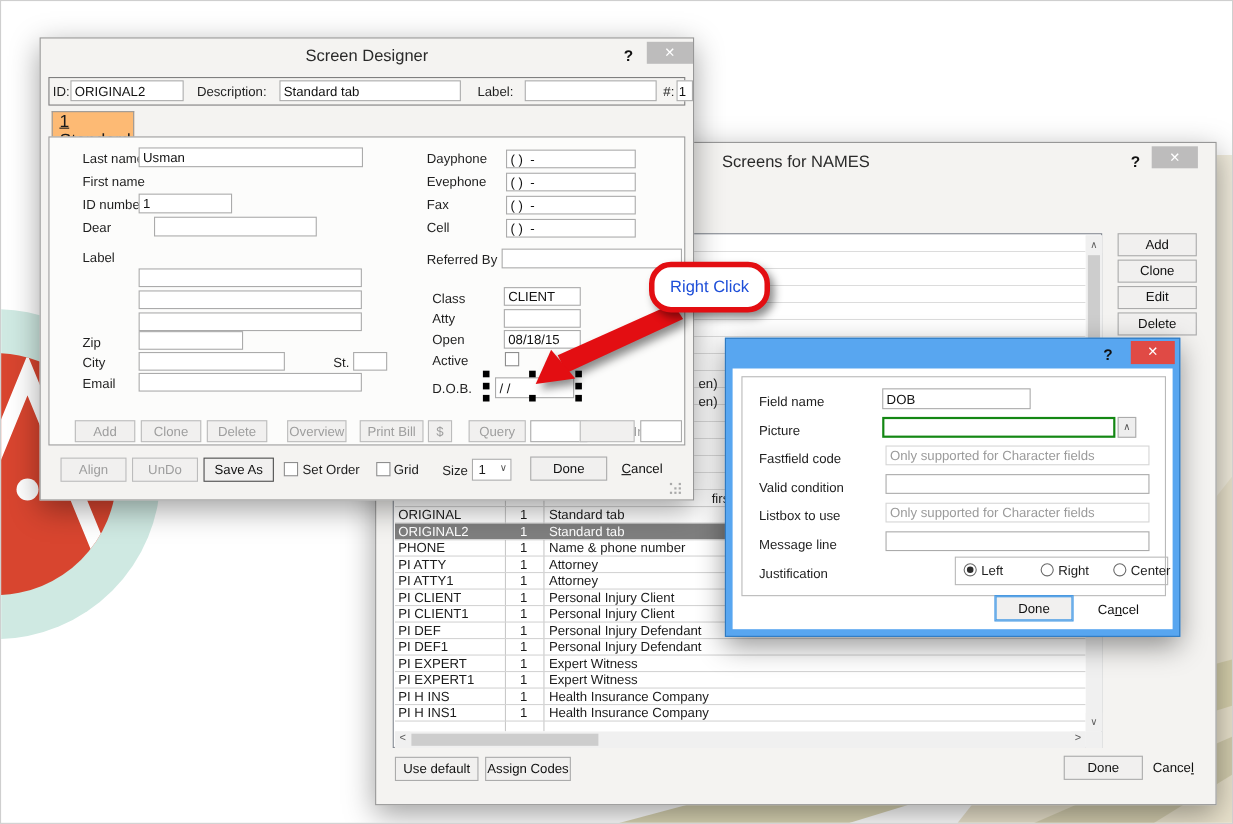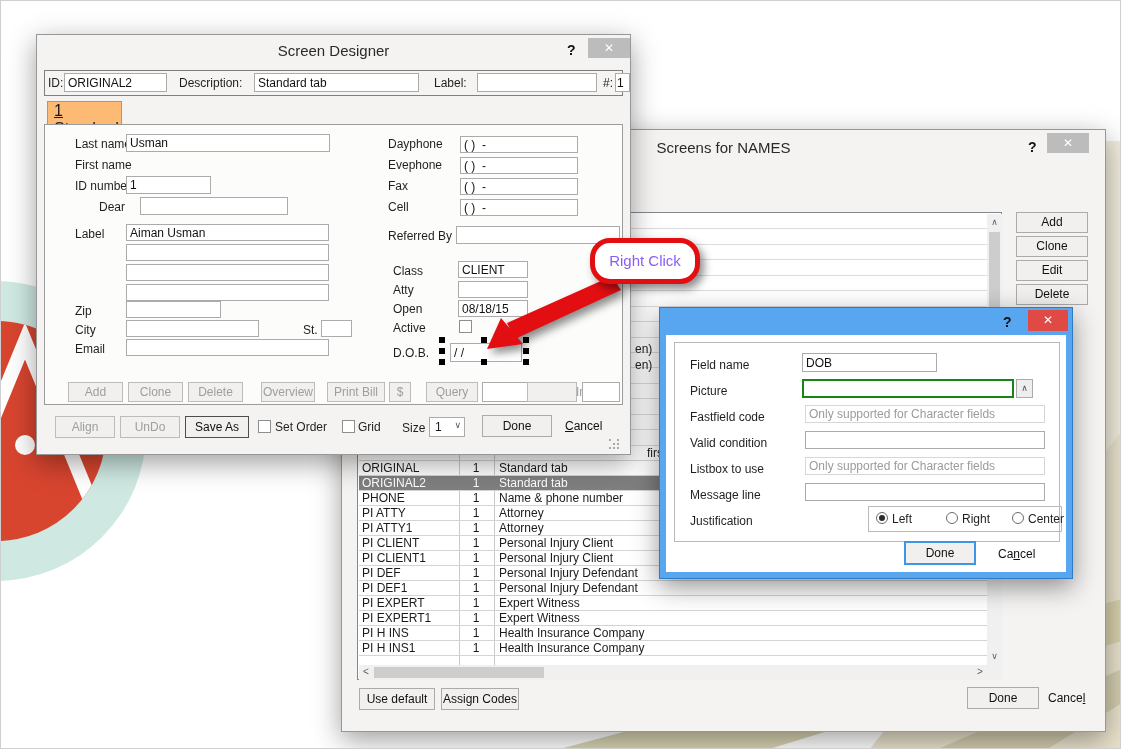--- a/index.html
+++ b/index.html
@@ -59,21 +59,21 @@
   
   .bluewin{position:absolute;background:#58a6f0;border:1px solid #2f7ac0;box-shadow:0 8px 24px rgba(0,0,0,.42);}
   .bluewin .title{color:#15293c;}
   .whitebody{position:absolute;background:#fff;}
   .groupbox{position:absolute;border:1px solid #b9b9b9;}
   .greenin{border:2px solid #138713;}
   .spin{position:absolute;border:1px solid #ababab;background:#eee;color:#555;text-align:center;
         font-size:9px;line-height:17px;cursor:pointer;box-sizing:border-box;}
   
   .callout{position:absolute;background:#fff;border:5px solid #e30e12;border-radius:20px;box-sizing:border-box;
-           color:#8b5cf6;font-size:15px;text-align:center;line-height:35px;
+           color:#1d4ed8;font-size:15px;text-align:center;line-height:35px;
            filter:drop-shadow(4px 5px 4px rgba(0,0,0,.45));}
 </style>
 </head>
 <body>
 
 <div class="stage">
 
   <svg width="1121" height="749">
     <polygon points="1102,140 1121,140 1121,749 1005,749" fill="#f1ecdd"></polygon>
     <polygon points="1121,430 1121,749 868,749" fill="#e9e2cc"></polygon>
@@ -214,34 +214,33 @@
     <input class="in" style="left: 578px; top: 38px; width: 15px; height: 19px; padding: 0px 1px;" value="1">
 
     <div class="tab" style="left:10px;top:66px;width:75px;height:24px;"><span class="ak">1</span><span> Standard</span></div>
     <div class="panel" style="left:7px;top:89px;width:579px;height:281px;">
 
       <div class="lab" style="left:30px;top:12px;">Last name</div>
       <input class="in" style="left: 81px; top: 9px; width: 204px; height: 18px;" value="Usman">
       <div class="lab" style="left:30px;top:33px;">First name</div>
       <div class="lab" style="left:30px;top:54px;">ID number</div>
       <input class="in" style="left: 81px; top: 51px; width: 85px; height: 18px;" value="1">
-      <div class="lab" style="left:30px;top:75px;margin-left:24px;">Dear</div>
+      <div class="lab" style="left:30px;top:75px;">Dear</div>
       <input class="in" style="left: 95px; top: 72px; width: 148px; height: 18px;" value="">
 
       <div class="lab" style="left:343px;top:12px;">Dayphone</div>
       <input class="in" style="left: 415px; top: 11px; width: 118px; height: 17px;" value="( )  -">
       <div class="lab" style="left:343px;top:33px;">Evephone</div>
       <input class="in" style="left: 415px; top: 32px; width: 118px; height: 17px;" value="( )  -">
       <div class="lab" style="left:343px;top:54px;">Fax</div>
       <input class="in" style="left: 415px; top: 53px; width: 118px; height: 17px;" value="( )  -">
       <div class="lab" style="left:343px;top:75px;">Cell</div>
       <input class="in" style="left: 415px; top: 74px; width: 118px; height: 17px;" value="( )  -">
 
       <div class="lab" style="left:30px;top:102px;">Label</div>
-      <input class="in" style="left: 81px; top: 99px; width: 203px; height: 17px;" value="Aiman Usman">
       <input class="in" style="left: 81px; top: 119px; width: 203px; height: 17px;" value="">
       <input class="in" style="left: 81px; top: 139px; width: 203px; height: 17px;" value="">
       <input class="in" style="left: 81px; top: 159px; width: 203px; height: 17px;" value="">
 
       <div class="lab" style="left:343px;top:104px;">Referred By</div>
       <input class="in" style="left: 411px; top: 101px; width: 164px; height: 18px;" value="">
 
       <div class="lab" style="left:348px;top:139px;">Class</div>
       <input class="in" style="left: 413px; top: 136px; width: 70px; height: 17px;" value="CLIENT">
       <div class="lab" style="left:348px;top:158px;">Atty</div>

